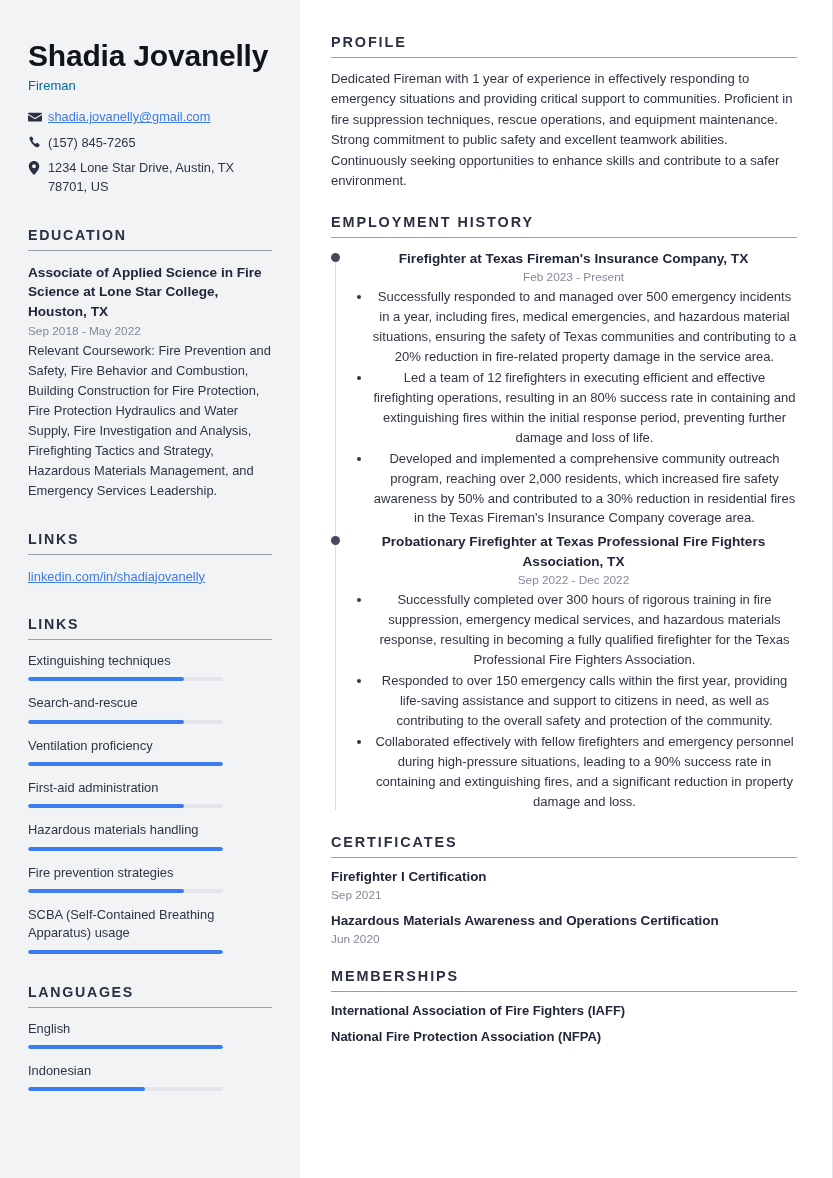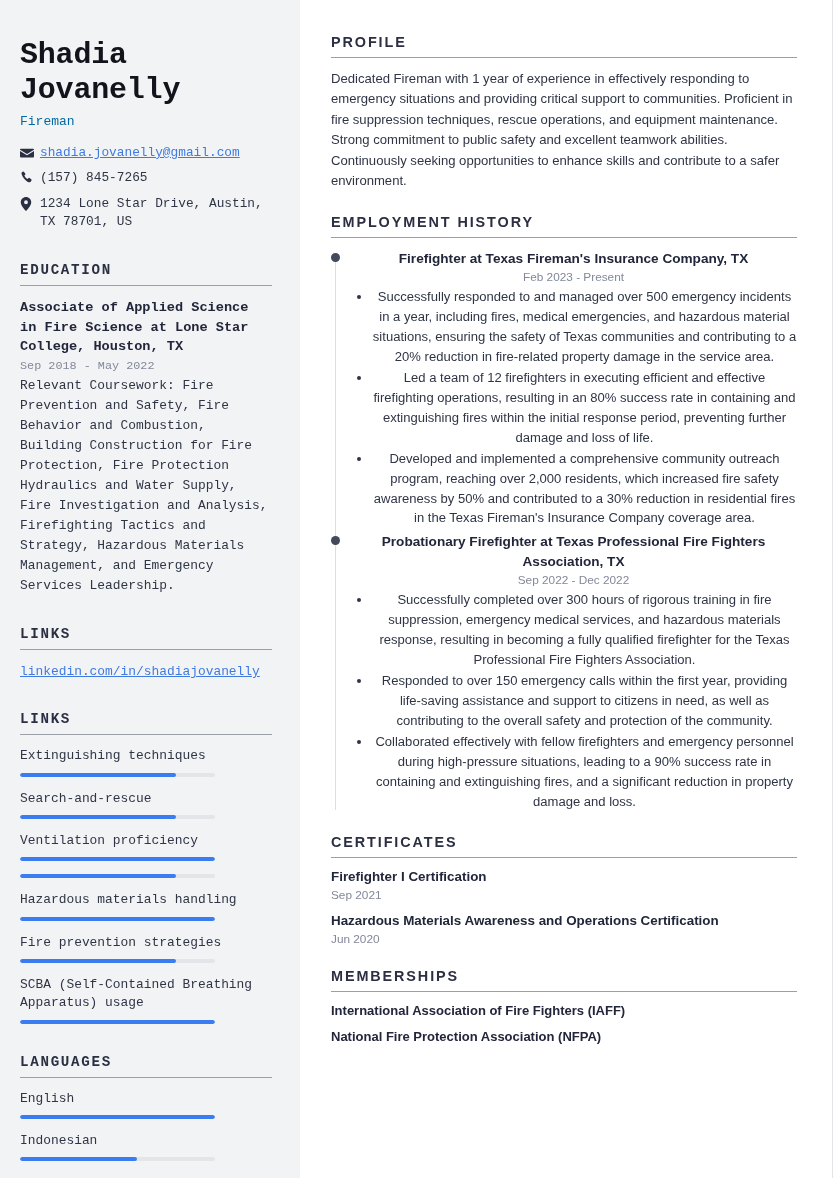--- a/index.html
+++ b/index.html
@@ -9,21 +9,21 @@
     font-family:"Liberation Sans", sans-serif;
     color:#2f3545;
     overflow:hidden;
   }
   .page { position:relative; width:833px; height:1178px; display:flex; box-sizing:border-box; }
   .page::after{ content:""; position:absolute; top:0; right:0; width:1px; height:100%; background:#e2e4e8; }
 
   
   .sidebar {
     width:300px; min-width:300px; background:#f2f3f5;
-    box-sizing:border-box; padding:38px 28px 0 20px;font-family:Liberation Mono, monospace;
+    box-sizing:border-box; padding:38px 28px 0 28px;
   }
   .name {
     font-size:30px; font-weight:bold; line-height:1.18;
     color:#12141c; letter-spacing:-0.2px; margin:0 0 2px 0;
   }
   .job-title { font-size:13px; color:#0369a1; margin-top:5px; }
 
   .contact { margin-top:15px; }
   .contact-row { display:flex; align-items:flex-start; margin-bottom:7px; }
   .contact-icon {
@@ -153,20 +153,21 @@
               <div class="bar-fill" style="width: 80%; background: rgb(59, 125, 240);"></div>
             </div>
           </div>
           <div class="bar-item">
             <div class="bar-label">Ventilation proficiency</div>
             <div class="bar-track">
               <div class="bar-fill" style="width: 100%; background: rgb(59, 125, 240);"></div>
             </div>
           </div>
           <div class="bar-item">
+            <div class="bar-label">First-aid administration</div>
             <div class="bar-track">
               <div class="bar-fill" style="width: 80%; background: rgb(59, 125, 240);"></div>
             </div>
           </div>
           <div class="bar-item">
             <div class="bar-label">Hazardous materials handling</div>
             <div class="bar-track">
               <div class="bar-fill" style="width: 100%; background: rgb(59, 125, 240);"></div>
             </div>
           </div>

